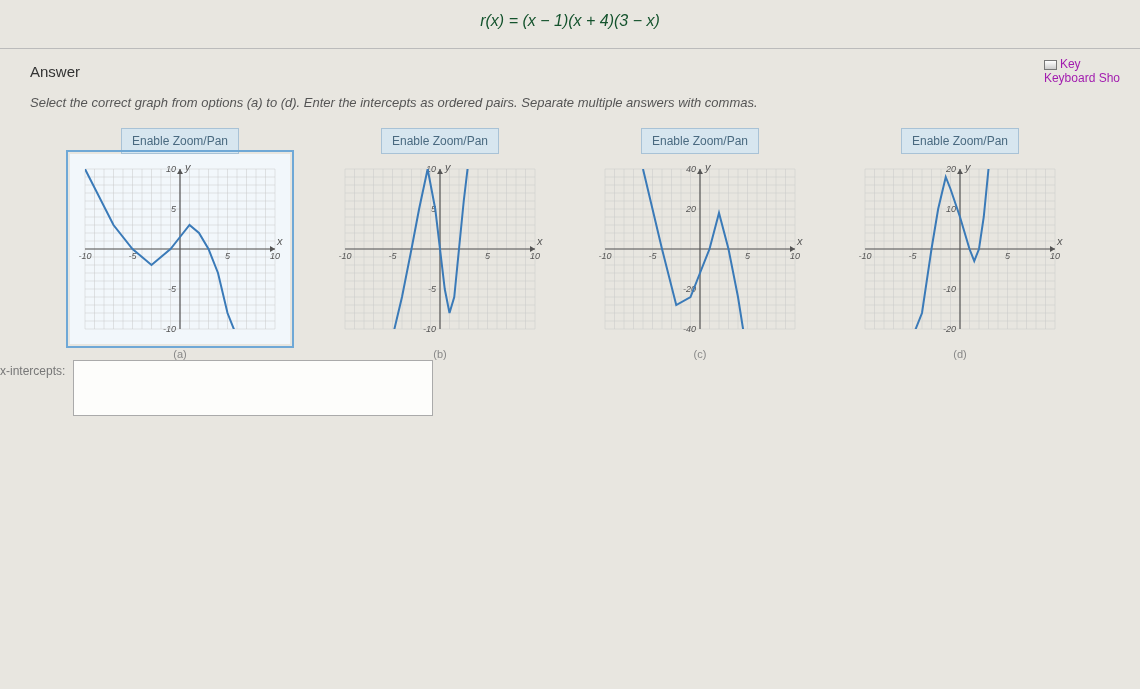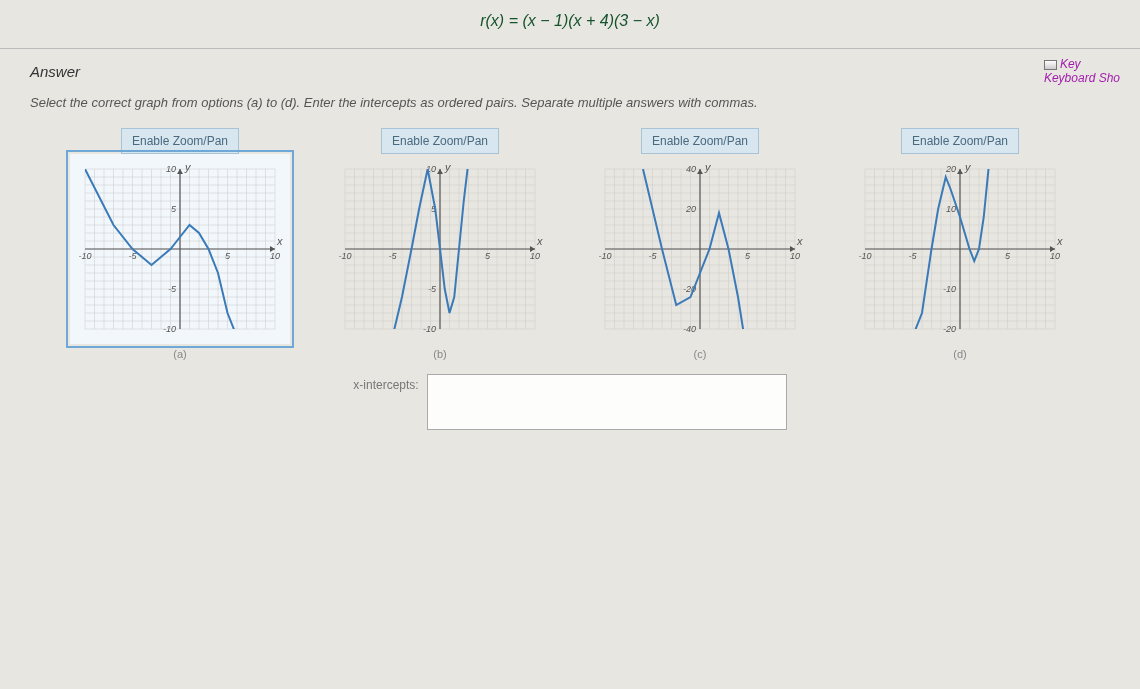--- a/index.html
+++ b/index.html
@@ -20,21 +20,20 @@
 }
 .divider {
   border-top: 1px solid #bbb;
   margin: 6px 0 0 0;
 }
 .answer-row {
   display: flex;
   justify-content: space-between;
   align-items: center;
   padding: 8px 20px 4px 30px;
-  font-style: italic;
 }
 .answer-label {
   font-size: 15px;
   color: #333;
 }
 .shortcuts {
   text-align: left;
   font-size: 12px;
   color: #a21caf;
 }
@@ -76,23 +75,23 @@
   background: #f2f7fb;
 }
 .graph-label {
   text-align: center;
   font-size: 11px;
   color: #888;
   margin-top: 4px;
 }
 .inputs-row {
   display: flex;
-  justify-content: center;
+  justify-content: space-between;
   align-items: flex-start;
-  margin-top: 14px;
+  margin-top: 0;
 }
 .input-group {
   display: flex;
   align-items: flex-start;
   gap: 8px;
 }
 .input-label {
   font-size: 12px;
   color: #777;
   padding-top: 4px;

